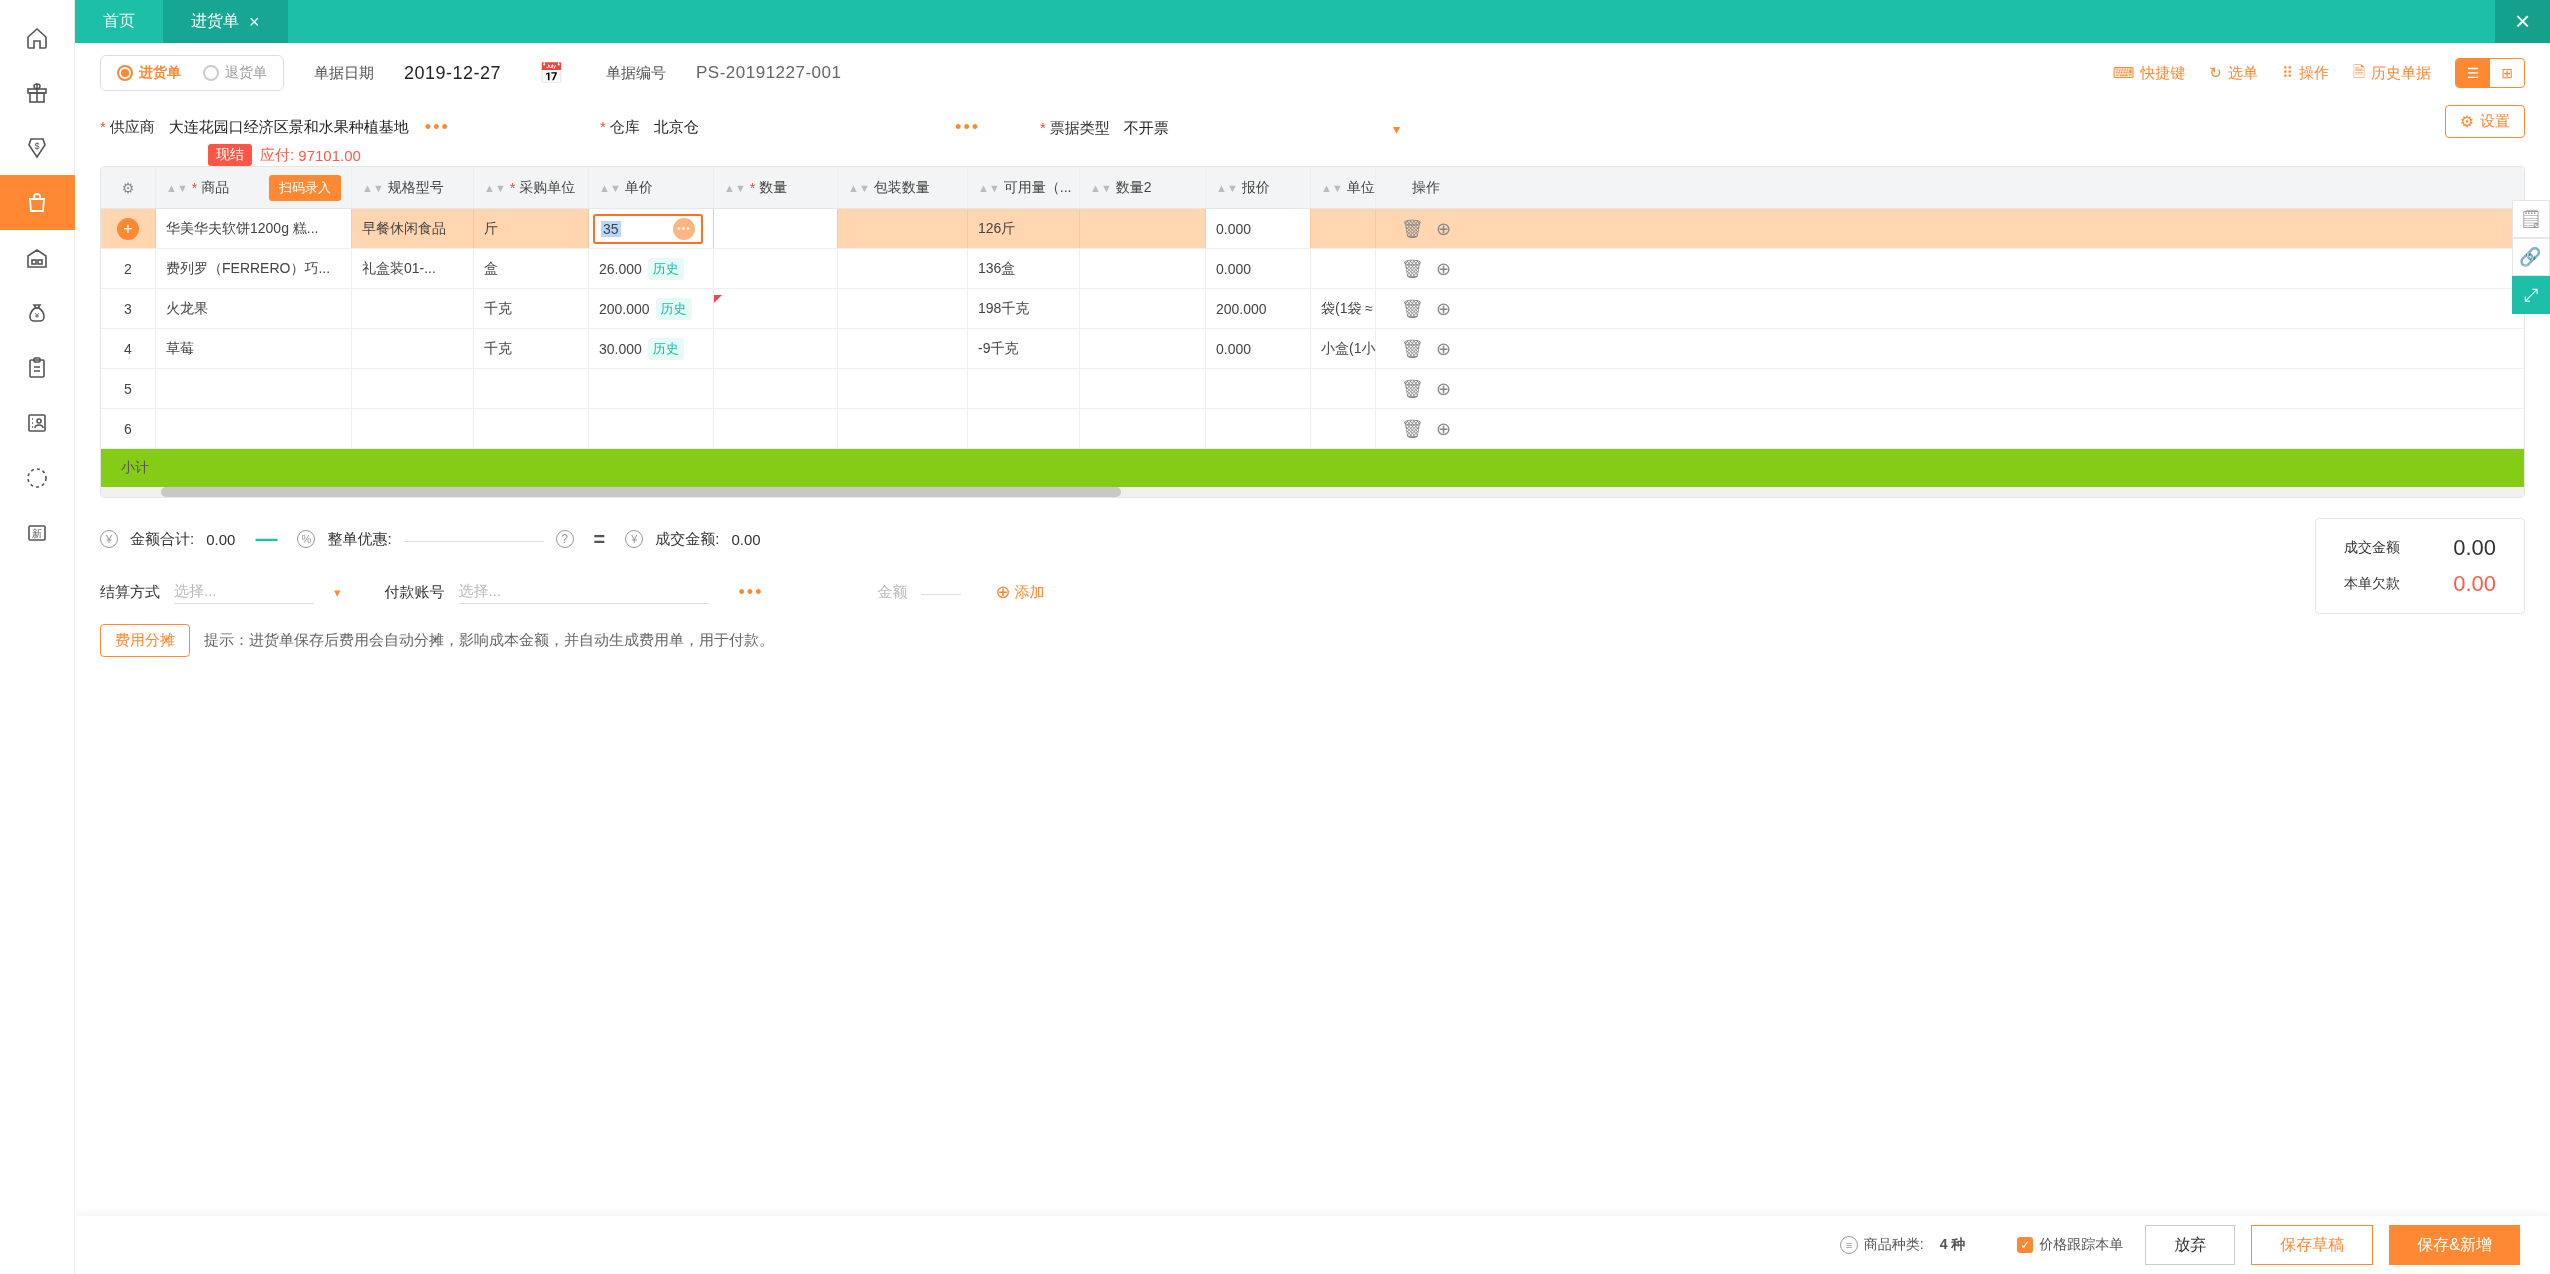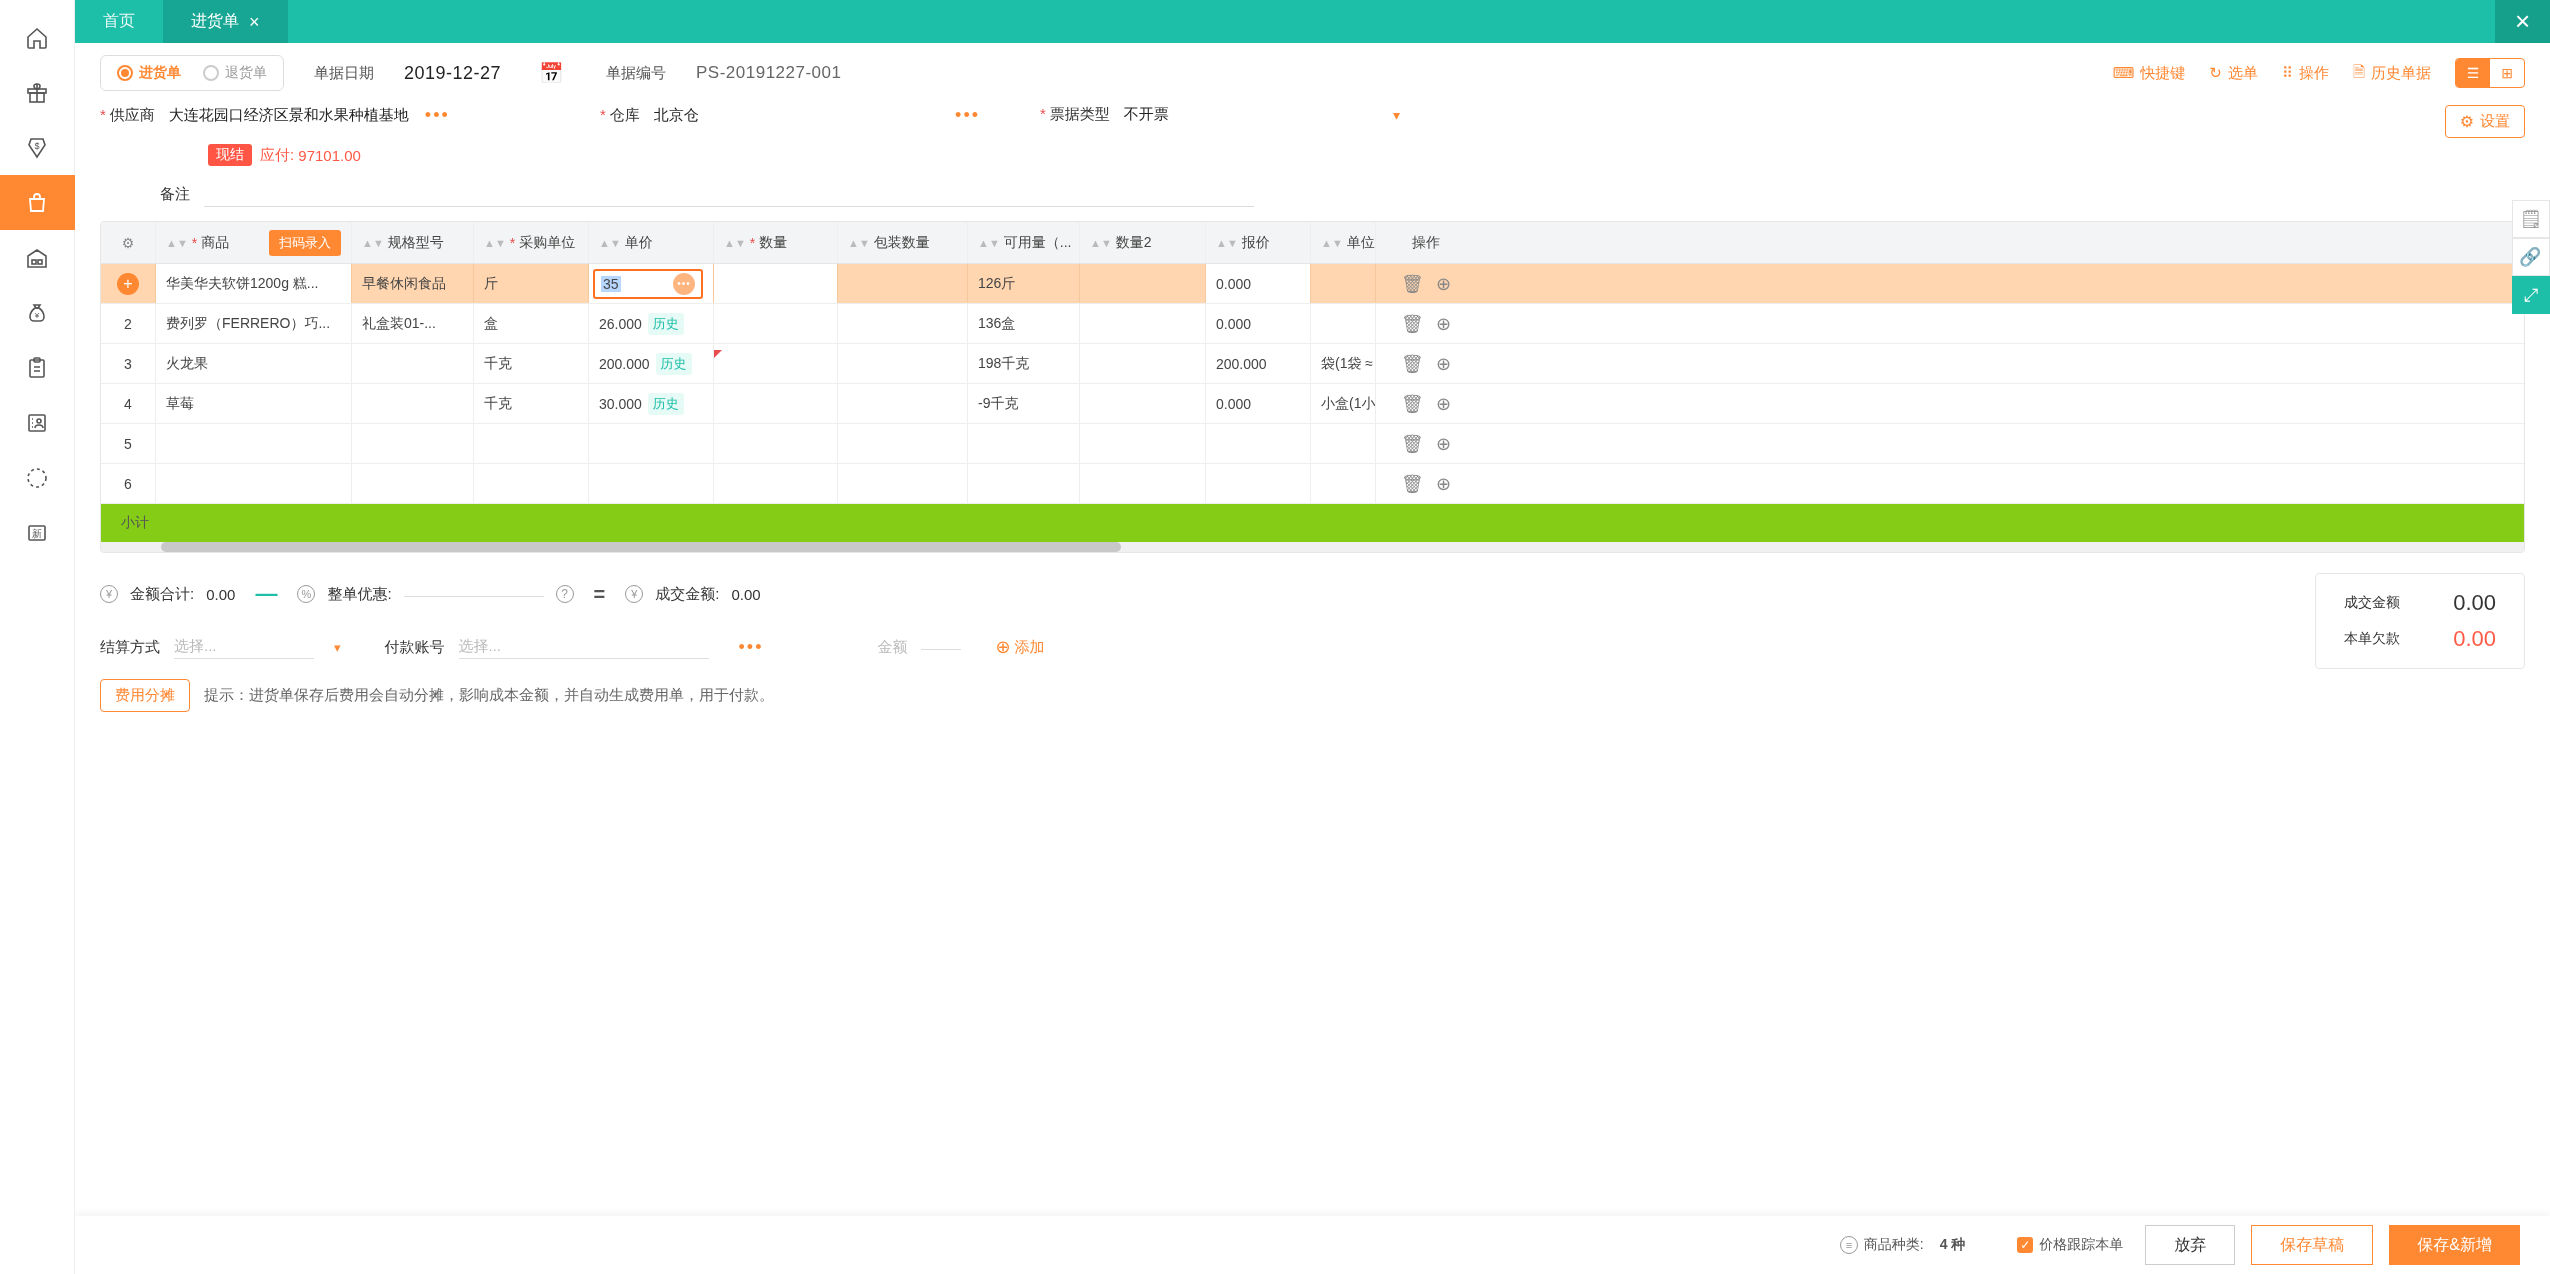--- a/index.html
+++ b/index.html
@@ -23,21 +23,21 @@
 .radio.on .dot::after{content:"";width:8px;height:8px;background:#ff8833;border-radius:50%}
 .radio.on span{color:#ff8833;font-weight:600}
 .lab{color:#555;font-size:15px}
 .date-val{font-size:18px;color:#222;letter-spacing:.5px}
 .cal-icon{color:#ff8833;font-size:20px;margin-left:8px;cursor:pointer}
 .top-right{margin-left:auto;display:flex;align-items:center;gap:24px}
 .link{color:#ff8833;display:inline-flex;align-items:center;gap:6px;cursor:pointer;font-size:15px}
 .view-toggle{display:flex;border:1px solid #ff8833;border-radius:4px;overflow:hidden}
 .view-toggle .v{width:34px;height:28px;display:flex;align-items:center;justify-content:center;cursor:pointer;color:#ff8833}
 .view-toggle .v.on{background:#ff8833;color:#fff}
-.form-row{display:flex;align-items:flex-start;gap:20px;margin-top:6px}
+.form-row{display:flex;align-items:flex-end;gap:20px;margin-top:6px}
 .req{color:#e84c4c;margin-right:4px}
 .field{display:flex;align-items:center}
 .field .flab{color:#333;margin-right:14px;font-size:15px}
 .field .fval{color:#222;font-size:15px}
 .more-dots{color:#ff8833;letter-spacing:2px;cursor:pointer;font-size:18px;margin-left:16px}
 .chev{color:#ff8833;font-size:14px;cursor:pointer;margin-left:16px}
 .pay-badge{background:#ff5544;color:#fff;padding:2px 8px;border-radius:3px;font-size:14px;margin-right:8px}
 .pay-row{margin-top:6px;margin-left:108px;color:#ff5a45;font-size:15px;display:flex;align-items:center;gap:0}
 .remark-row{display:flex;align-items:center;margin-top:16px;margin-bottom:14px}
 .remark-row .flab{margin-left:60px;margin-right:14px;font-size:15px}
@@ -244,24 +244,20 @@
         </div>
         <button class="btn-outline" style="margin-left:auto">
             <span class="gi">⚙</span>
             <span>设置</span>
           </button>
       </div>
       <div class="pay-row">
         <span class="pay-badge">现结</span>
         <span>应付:</span>&nbsp;<span>97101.00</span>
       </div>
-      <div class="remark-row">
-        <span class="flab">备注</span>
-        <input class="inp" style="">
-      </div>
 
       <div class="table-wrap">
         <div class="thead">
           <div class="th col-num">
               <span style="color:#888">⚙</span>
             </div>
           <div class="th col-prod">
               <span class="sort">▲▼</span>
               <span class="req">*</span>
               <span>商品</span>

